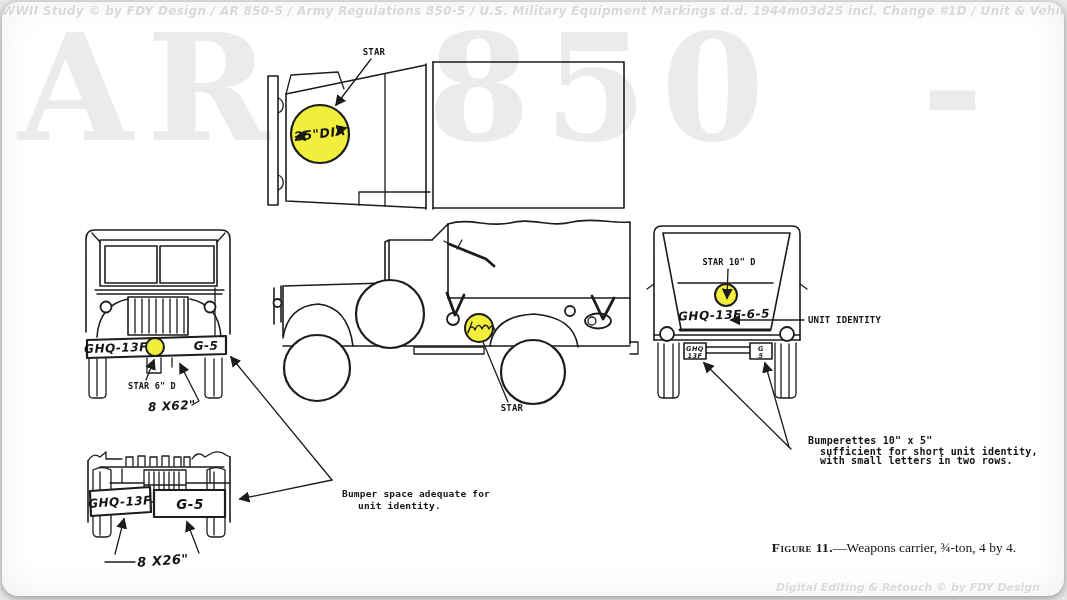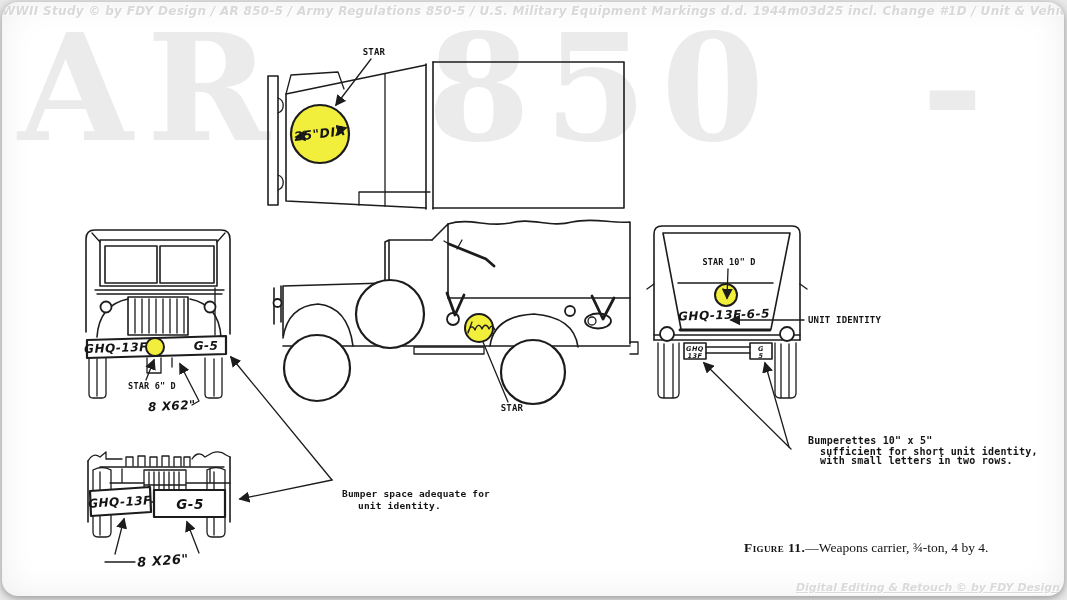--- a/index.html
+++ b/index.html
@@ -15,41 +15,41 @@
     box-shadow:0 2px 9px rgba(0,0,0,.38), inset 0 0 34px rgba(0,0,0,.07);
     overflow:hidden;
   }
   .wm-line{
     position:absolute;left:0;right:0;top:2px;text-align:center;
     font-family:"DejaVu Sans",sans-serif;font-style:italic;font-weight:bold;
     font-size:12px;letter-spacing:.3px;color:#d9d9d9;white-space:nowrap;
     text-shadow:1px 1px 0 #ffffff;
   }
   .wm-bottom{
-    position:absolute;right:4px;bottom:2px;
+    position:absolute;right:24px;bottom:2px;
     font-family:"DejaVu Sans",sans-serif;font-style:italic;font-weight:bold;
-    font-size:11px;color:#dadada;white-space:nowrap;text-shadow:1px 1px 0 #ffffff;text-decoration:underline;
+    font-size:11px;color:#dadada;white-space:nowrap;text-shadow:1px 1px 0 #ffffff;
   }
   .wm-big{
     position:absolute;left:16px;top:12px;right:6px;
     font-family:"DejaVu Serif",serif;font-weight:bold;
     font-size:148px;line-height:1;color:#ebebeb;
     letter-spacing:14px;word-spacing:78px;white-space:nowrap;
   }
   svg.fig{position:absolute;left:0;top:0;}
   .ln{fill:none;stroke:#1c1c1c;stroke-width:1.6;stroke-linecap:round;stroke-linejoin:round;}
   .ln-thin{fill:none;stroke:#1c1c1c;stroke-width:1.3;stroke-linecap:round;stroke-linejoin:round;}
   .ln-th{fill:none;stroke:#1c1c1c;stroke-width:2.8;stroke-linecap:round;stroke-linejoin:round;}
   .wf{fill:#ffffff;stroke:#1c1c1c;stroke-width:1.8;stroke-linejoin:round;}
   .wf2{fill:#ffffff;stroke:#1c1c1c;stroke-width:2.2;stroke-linejoin:round;}
   .hw{font-family:"DejaVu Sans",sans-serif;font-style:italic;font-weight:bold;fill:#141414;letter-spacing:.5px;}
   .tw{font-family:"DejaVu Sans Mono",monospace;font-weight:bold;fill:#141414;letter-spacing:.2px;}
   .caption{
     position:absolute;left:742px;top:538px;width:300px;
-    font-family:"Liberation Serif",serif;font-size:13.5px;color:#141414;white-space:nowrap;
+    font-family:"Liberation Serif",serif;font-size:13.5px;color:#141414;white-space:nowrap;text-align:center;
   }
   .caption .figlbl{font-variant:small-caps;font-weight:bold;letter-spacing:.4px;}
 </style>
 </head>
 <body>
 
 <div class="page">
 
   <div class="wm-line">WWII Study © by FDY Design / AR 850-5 / Army Regulations 850-5 / U.S. Military Equipment Markings d.d. 1944m03d25 incl. Change #1D / Unit &amp; Vehicle Markings WW2</div>
   <div class="wm-big">AR 850 - 5</div>

